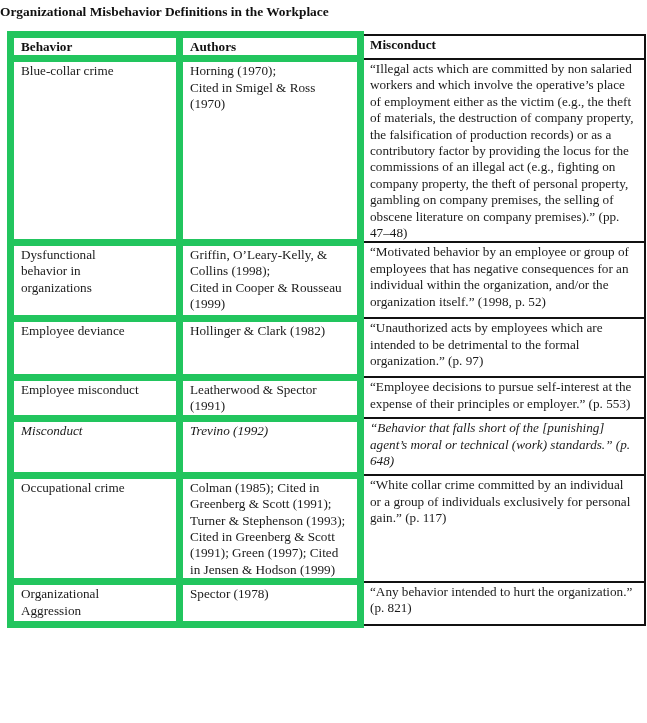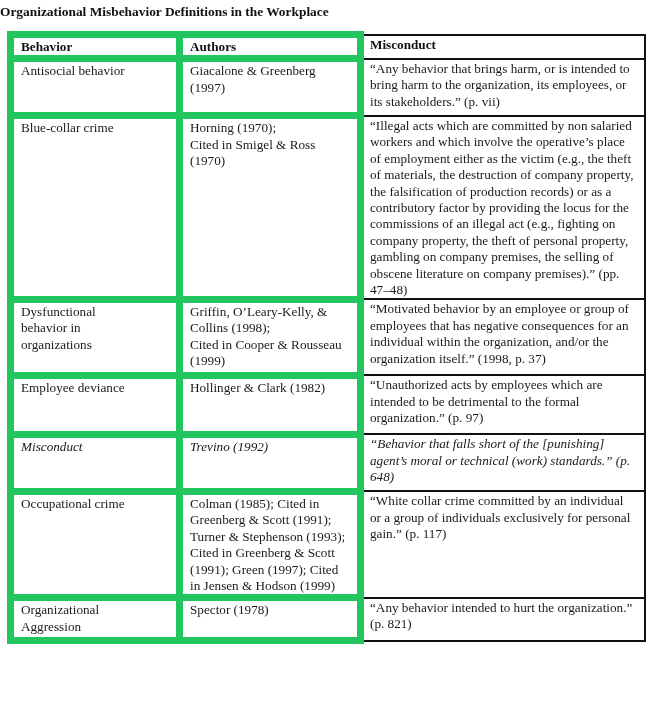--- a/index.html
+++ b/index.html
@@ -69,41 +69,41 @@
       <col class="c3">
   </colgroup>
   <thead>
     <tr style="height:18px;">
       <th>Behavior</th>
       <th>Authors</th>
       <th class="def">Misconduct</th>
     </tr>
   </thead>
   <tbody>
-    <tr style="height:57px;">
-      <td>Antisocial behavior</td>
-      <td>Giacalone &amp; Greenberg (1997)</td>
-      <td class="def">“Any behavior that brings harm, or is intended to bring harm to the organization, its employees, or its stakeholders.” (p. vii)</td>
-    </tr>
     <tr style="height:181px;">
       <td>Blue-collar crime</td>
       <td style="white-space:pre-line;margin-top:16px;">Horning (1970);
 Cited in Smigel &amp; Ross (1970)</td>
       <td class="def">“Illegal acts which are committed by non salaried workers and which involve the operative’s place of employment either as the victim (e.g., the theft of materials, the destruction of company property, the falsification of production records) or as a contributory factor by providing the locus for the commissions of an illegal act (e.g., fighting on company property, the theft of personal property, gambling on company premises, the selling of obscene literature on company premises).” (pp. 47–48)</td>
     </tr>
     <tr style="height:76px;">
       <td style="padding-right:60px;margin-top:44px;">Dysfunctional behavior in organizations</td>
       <td style="white-space:pre-line;margin-left:12px;">Griffin, O’Leary-Kelly, &amp; Collins (1998);
 Cited in Cooper &amp; Rousseau (1999)</td>
-      <td class="def">“Motivated behavior by an employee or group of employees that has negative consequences for an individual within the organization, and/or the organization itself.” (1998, p. 37)</td>
+      <td class="def">“Motivated behavior by an employee or group of employees that has negative consequences for an individual within the organization, and/or the organization itself.” (1998, p. 52)</td>
     </tr>
     <tr style="height:59px;">
       <td>Employee deviance</td>
       <td>Hollinger &amp; Clark (1982)</td>
       <td class="def">“Unauthorized acts by employees which are intended to be detrimental to the formal organization.” (p. 97)</td>
+    </tr>
+    <tr style="height:38px;">
+      <td>Employee misconduct</td>
+      <td>Leatherwood &amp; Spector (1991)</td>
+      <td class="def">“Employee decisions to pursue self-interest at the expense of their principles or employer.” (p. 553)</td>
     </tr>
     <tr style="height:57px;font-style:italic;">
       <td>Misconduct</td>
       <td>Trevino (1992)</td>
       <td class="def">“Behavior that falls short of the [punishing] agent’s moral or technical (work) standards.” (p. 648)</td>
     </tr>
     <tr style="height:101px;">
       <td>Occupational crime</td>
       <td>Colman (1985); Cited in Greenberg &amp; Scott (1991); Turner &amp; Stephenson (1993); Cited in Greenberg &amp; Scott (1991); Green (1997); Cited in Jensen &amp; Hodson (1999)</td>
       <td class="def">“White collar crime committed by an individual or a group of individuals exclusively for personal gain.” (p. 117)</td>

